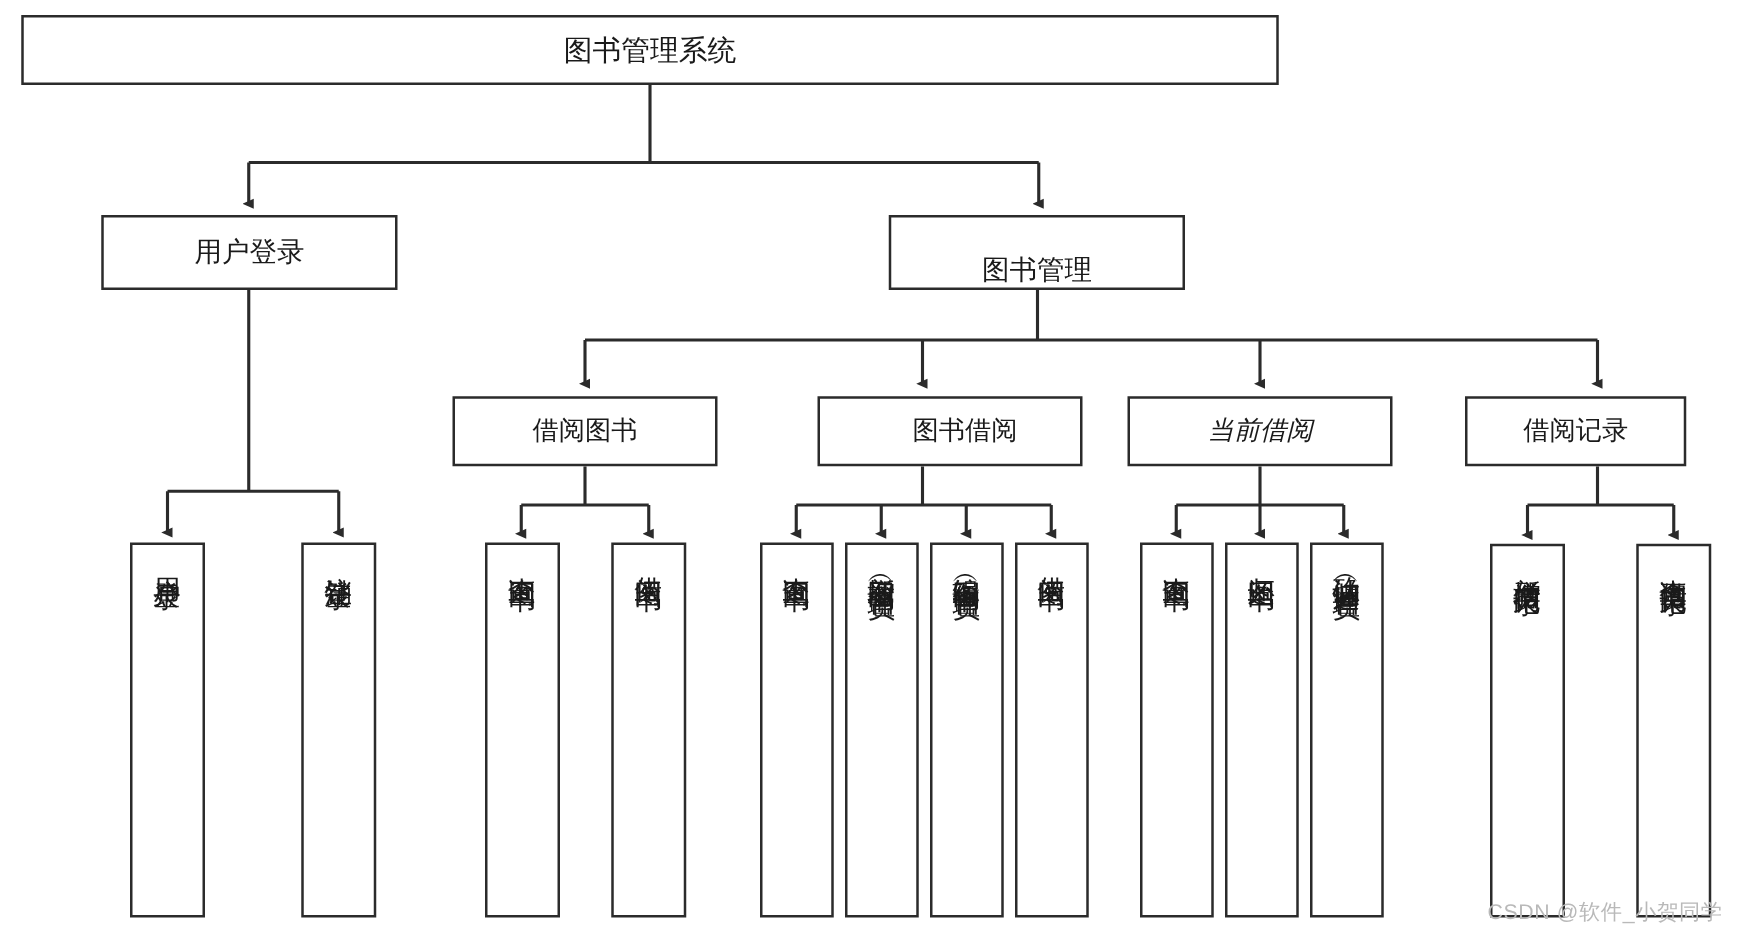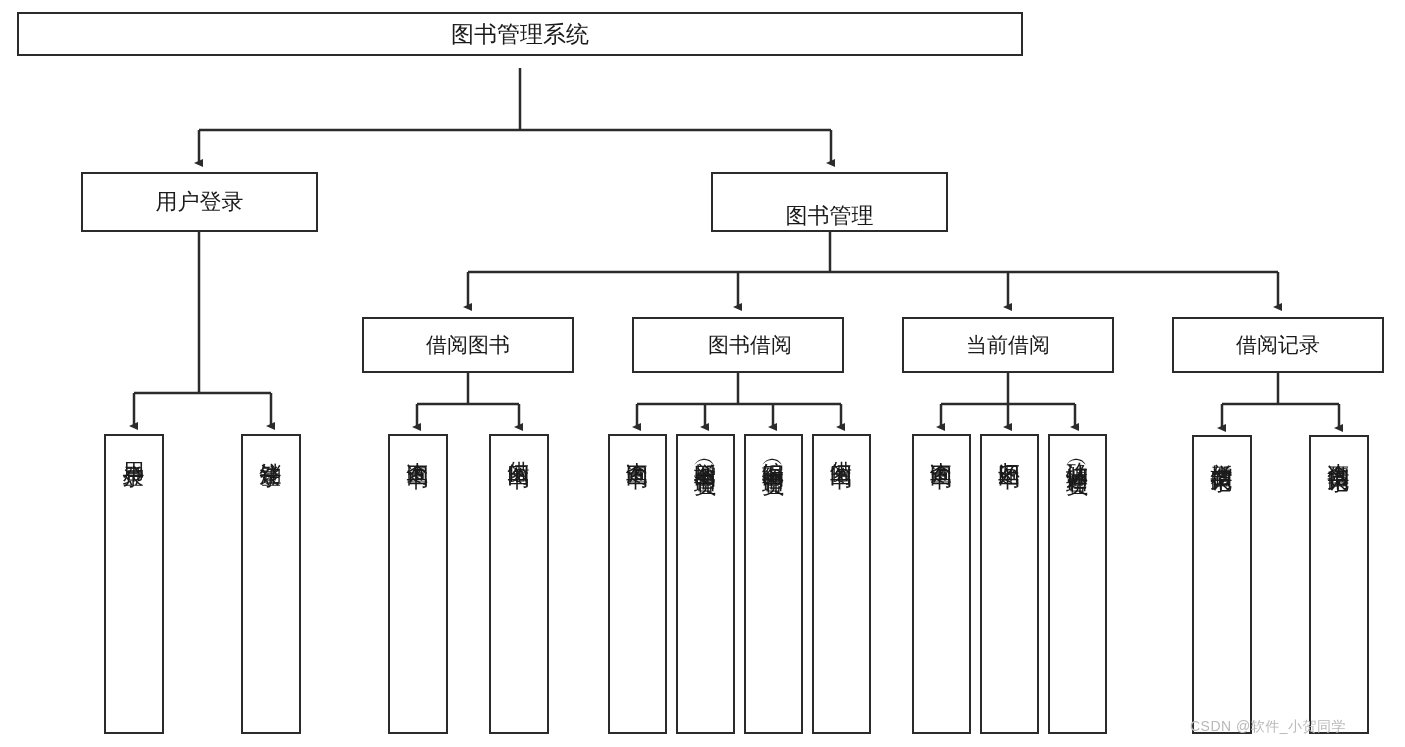--- a/index.html
+++ b/index.html
@@ -51,21 +51,21 @@
   .node-leaf .label {
     writing-mode: vertical-rl;
     text-orientation: upright;
     font-size: 22px;
     letter-spacing: 2px;
     line-height: 1.05;
     white-space: nowrap;
   }
   .watermark {
     position: absolute;
-    font-size: 14px;
+    font-size: 17px;
     color: #b9b9b9;
     white-space: nowrap;
     letter-spacing: 0.5px;
   }
 </style>
 </head>
 <body>
 
 <div id="canvas">
 
@@ -112,41 +112,41 @@
       <path d="M1008,404 L1008,427" marker-end="url(#arrow)"></path>
       <path d="M1075,404 L1075,427" marker-end="url(#arrow)"></path>
 
       <path d="M1278,373 L1278,404"></path>
       <path d="M1222,404 L1339,404"></path>
       <path d="M1222,404 L1222,428" marker-end="url(#arrow)"></path>
       <path d="M1339,404 L1339,428" marker-end="url(#arrow)"></path>
     </g>
   </svg>
 
-  <div class="node node-root" style="left:17px; top:12px; width:1006px; height:44px;">
+  <div class="node node-root" style="left:17px; top:12px; width:1006px; height:56px;">
     <span class="label">图书管理系统</span>
   </div>
 
   <div class="node node-l1" style="left:81px; top:172px; width:237px; height:60px;">
     <span class="label">用户登录</span>
   </div>
   <div class="node node-l1" style="left:711px; top:172px; width:237px; height:60px;align-items:flex-end;">
     <span class="label">图书管理</span>
   </div>
 
   <div class="node node-l2" style="left:362px; top:317px; width:212px; height:56px;">
     <span class="label">借阅图书</span>
   </div>
-  <div class="node node-l2" style="left:632px; top:317px; width:212px; height:56px;padding-left:24px;">
+  <div class="node node-l2" style="left:654px; top:317px; width:212px; height:56px;padding-left:24px;">
     <span class="label">图书借阅</span>
   </div>
-  <div class="node node-l2" style="left:902px; top:317px; width:212px; height:56px;">
+  <div class="node node-l2" style="left:902px; top:317px; width:212px; height:56px;font-style:italic;">
     <span class="label">当前借阅</span>
   </div>
-  <div class="node node-l2" style="left:1172px; top:317px; width:212px; height:56px;">
+  <div class="node node-l2" style="left:1172px; top:317px; width:177px; height:56px;">
     <span class="label">借阅记录</span>
   </div>
 
   <div class="node node-leaf" style="left:104px; top:434px; width:60px; height:300px;">
     <span class="label">用户登录</span>
   </div>
   <div class="node node-leaf" style="left:241px; top:434px; width:60px; height:300px;">
     <span class="label">注销登录</span>
   </div>
 

